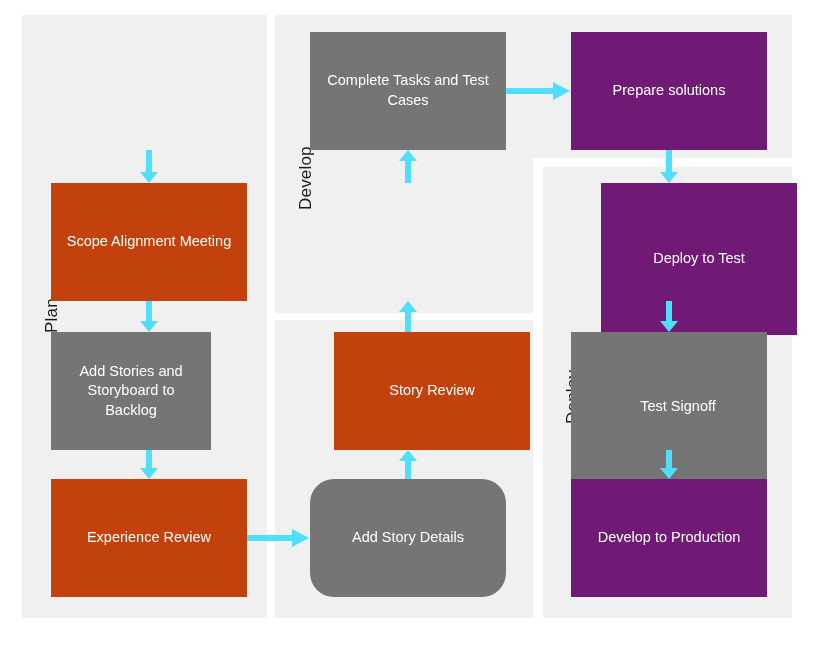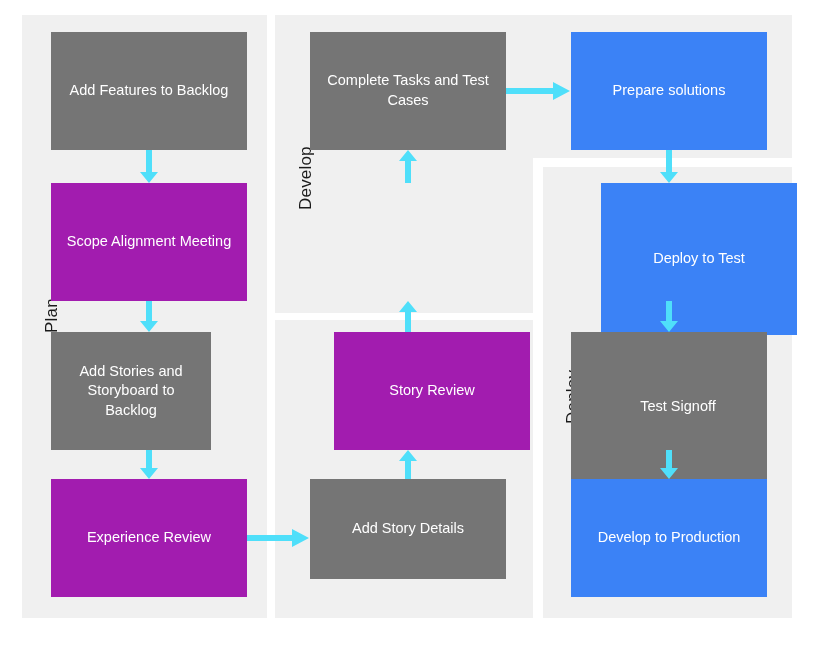--- a/index.html
+++ b/index.html
@@ -46,22 +46,22 @@
     justify-content: center;
     text-align: center;
     color: #ffffff;
     font-size: 14.5px;
     line-height: 1.35;
     padding: 0 10px;
     box-sizing: border-box;
     font-family: "Liberation Sans", sans-serif;
   }
   .node.gray  { background: #757575; }
-  .node.navy  { background: #a21caf; }
-  .node.blue  { background: #3b82f6; }
+  .node.navy  { background: #c2410c; }
+  .node.blue  { background: #701a75; }
   .node span { display: block; }
 
   
   .arrow {
     position: absolute;
   }
   .arrow svg { display: block; }
 </style>
 </head>
 <body>
@@ -77,23 +77,20 @@
   <div class="panel" style="left:275px; top:320px; width:258px; height:298px;"></div>
 
   <div class="panel" style="left:543px; top:167px; width:249px; height:451px;"></div>
 
   <div class="lane-label" style="left:42px; top:333px;">Plan</div>
 
   <div class="lane-label" style="left:296px; top:210px;">Develop</div>
 
   <div class="lane-label" style="left:563px; top:424px;">Deploy</div>
 
-  <div class="node gray" style="left:51px; top:32px; width:196px; height:118px;">
-    <span>Add Features to Backlog</span>
-  </div>
 
   <div class="node navy" style="left:51px; top:183px; width:196px; height:118px;">
     <span>Scope Alignment Meeting</span>
   </div>
 
   <div class="node gray" style="left:51px; top:332px; width:160px; height:118px;">
     <span>Add Stories and<br>Storyboard to Backlog</span>
   </div>
 
   <div class="node navy" style="left:51px; top:479px; width:196px; height:118px;">
@@ -102,21 +99,21 @@
 
   <div class="node gray" style="left:310px; top:32px; width:196px; height:118px;">
     <span>Complete Tasks and Test<br>Cases</span>
   </div>
 
 
   <div class="node navy" style="left:310px; top:332px; width:196px; height:118px;margin-left:24px;">
     <span>Story Review</span>
   </div>
 
-  <div class="node gray" style="left:310px; top:479px; width:196px; height:100px;">
+  <div class="node gray" style="left:310px; top:479px; width:196px; height:118px;border-radius:24px;">
     <span>Add Story Details</span>
   </div>
 
   <div class="node blue" style="left:571px; top:32px; width:196px; height:118px;">
     <span>Prepare solutions</span>
   </div>
 
   <div class="node blue" style="left:601px; top:183px; width:196px; height:152px;text-align:right;">
     <span>Deploy to Test</span>
   </div>

